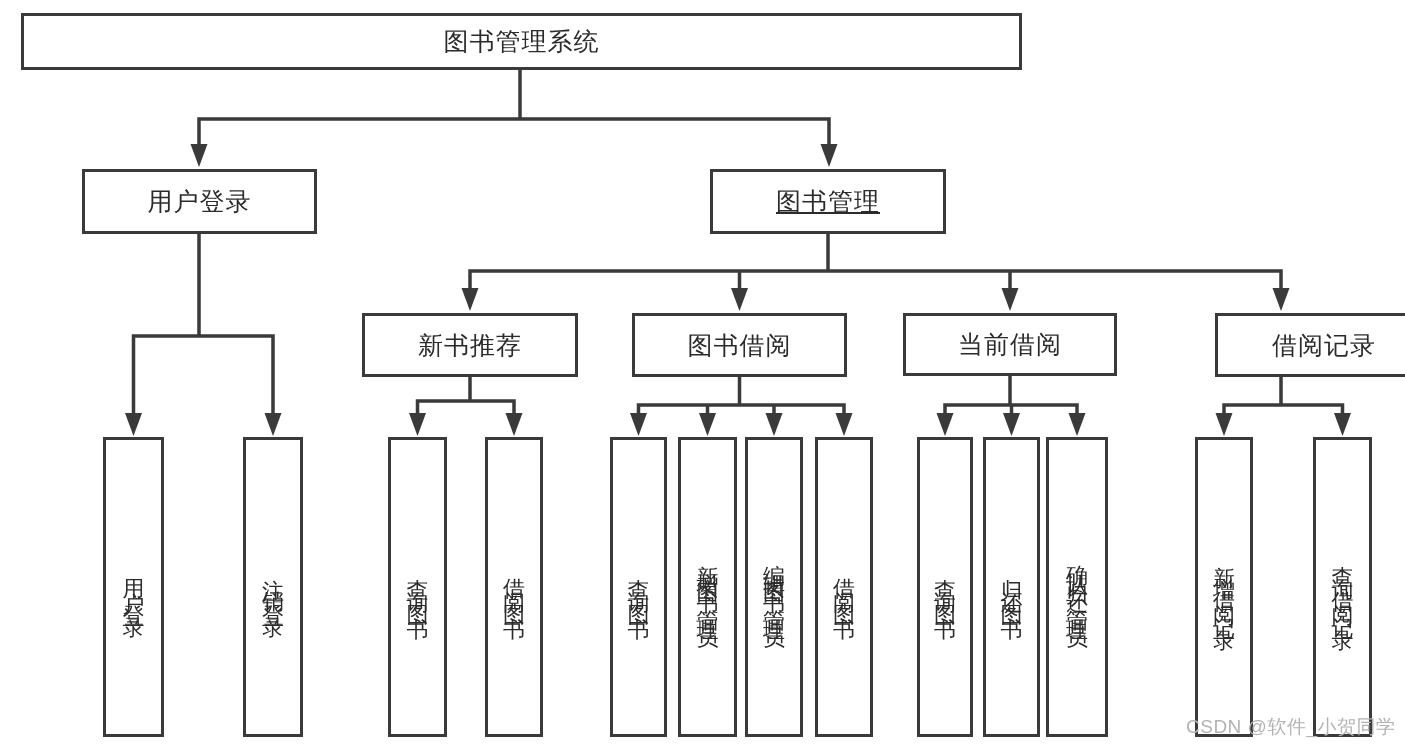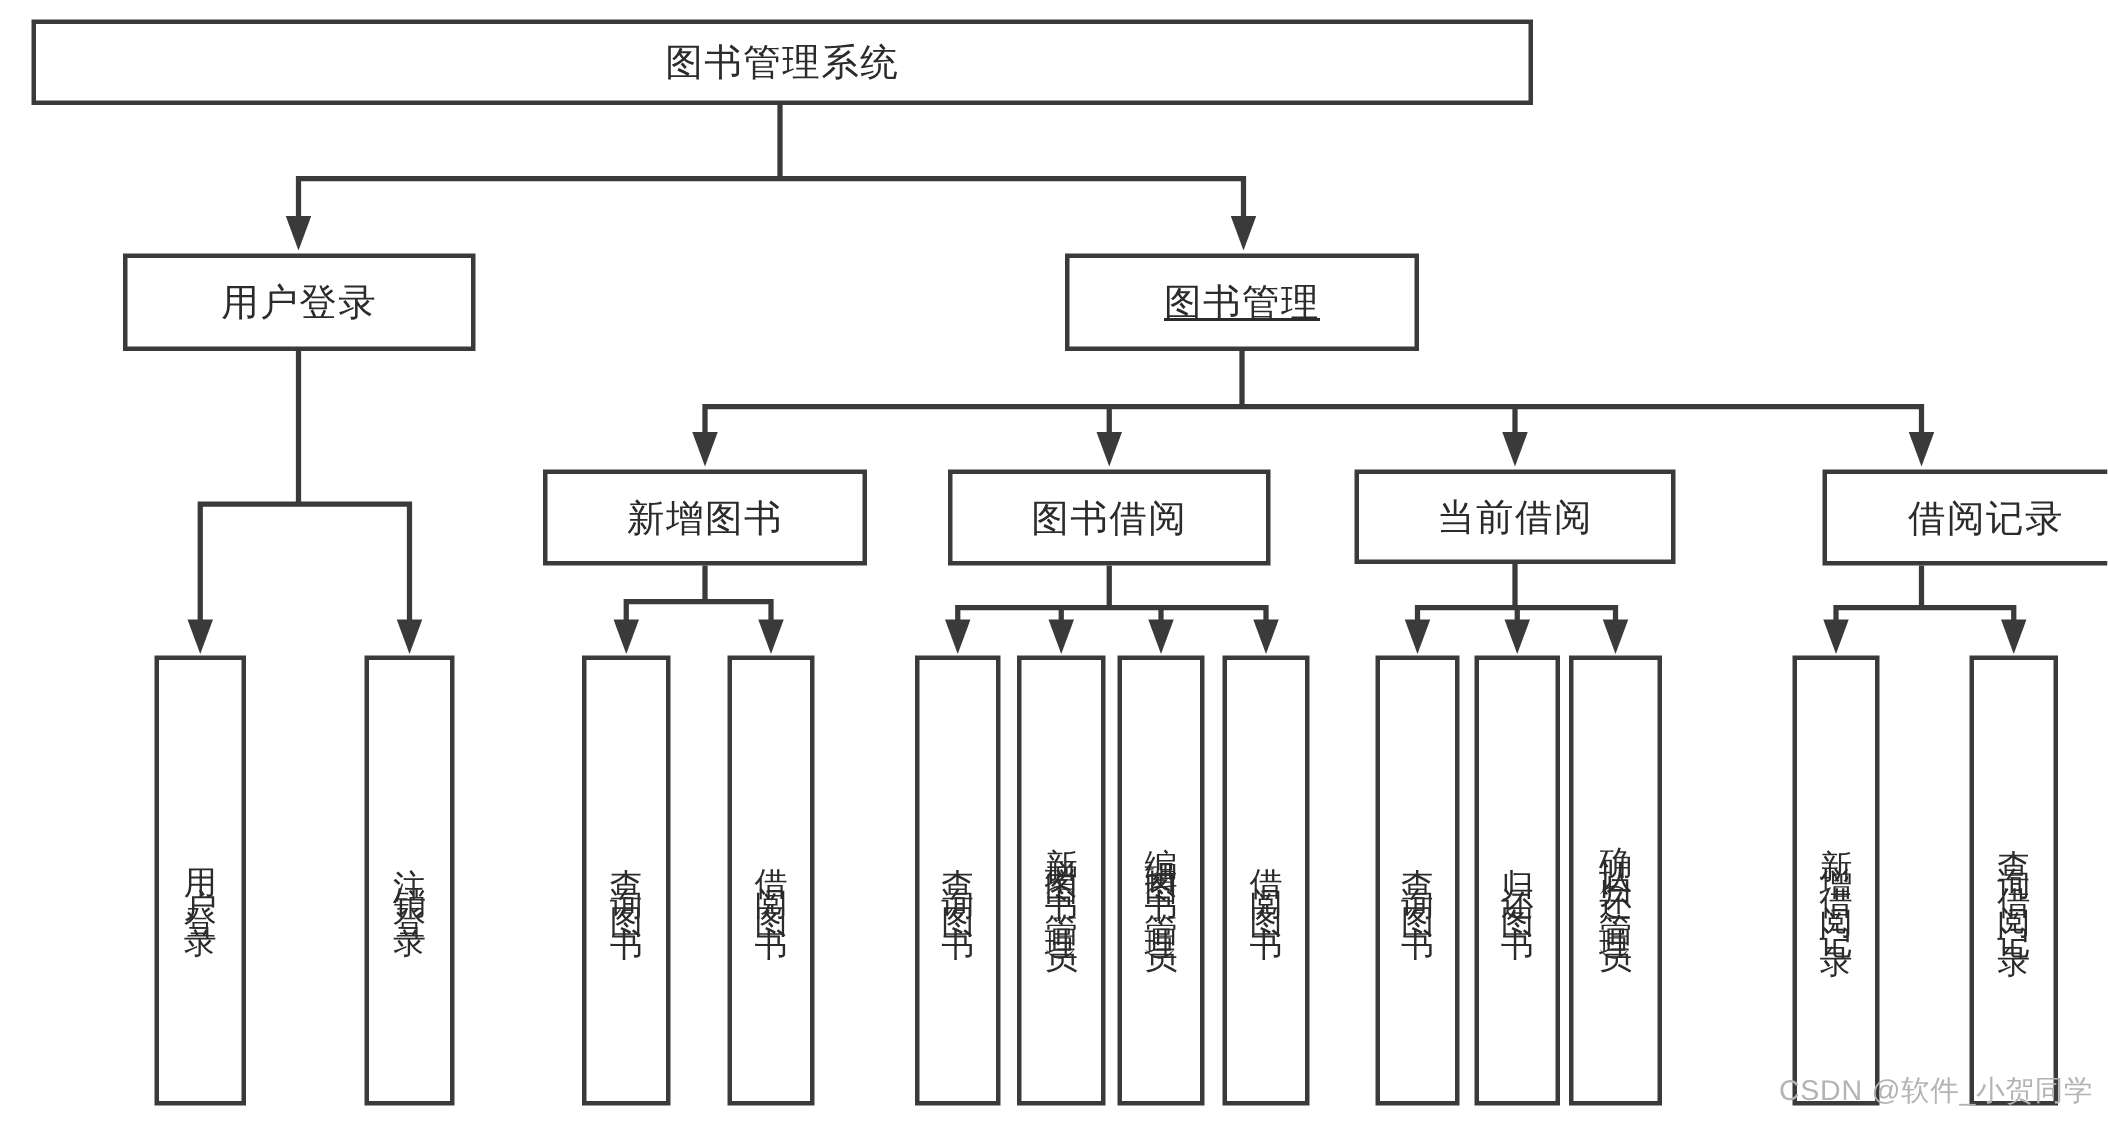--- a/index.html
+++ b/index.html
@@ -75,21 +75,21 @@
   </div>
 
   <div class="node hbox" style="left:82px;top:169px;width:235px;height:65px;">
     <span>用户登录</span>
   </div>
   <div class="node hbox" style="left:710px;top:169px;width:236px;height:65px;text-decoration:underline;">
     <span>图书管理</span>
   </div>
 
   <div class="node hbox" style="left:362px;top:313px;width:216px;height:64px;">
-    <span>新增图书</span>
+    <span>新书推荐</span>
   </div>
   <div class="node hbox" style="left:903px;top:313px;width:214px;height:63px;">
     <span>当前借阅</span>
   </div>
   <div class="node hbox" style="left:632px;top:313px;width:215px;height:64px;">
     <span>图书借阅</span>
   </div>
   <div class="node hbox" style="left:1172px;top:313px;width:218px;height:64px;margin-left:43px;">
     <span>借阅记录</span>
   </div>

